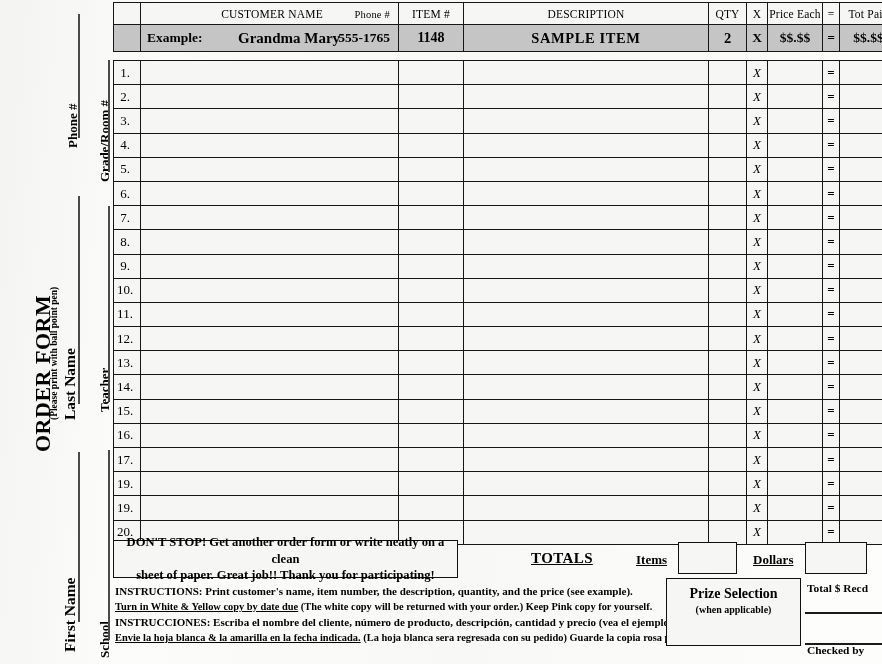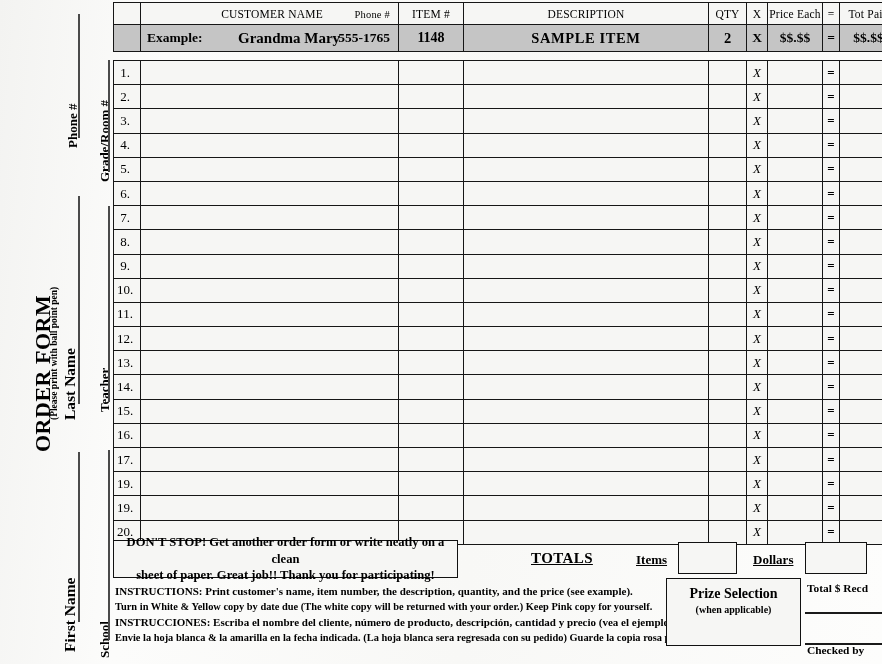--- a/index.html
+++ b/index.html
@@ -244,21 +244,21 @@
   #instructions {
     position: absolute;
     left: 2px;
     top: 44px;
     width: 545px;
     font-size: 10.4px;
     font-weight: bold;
     line-height: 1.44;
   }
   #instructions .line { white-space: nowrap; }
-  #instructions .ul { }
+  #instructions .ul { text-decoration: underline; }
   .lead { font-size: 11px; }
 
   #prize {
     position: absolute;
     left: 553px;
     top: 38px;
     width: 135px;
     height: 68px;
     border: 1.8px solid #111;
     background: #f6f6f4;

